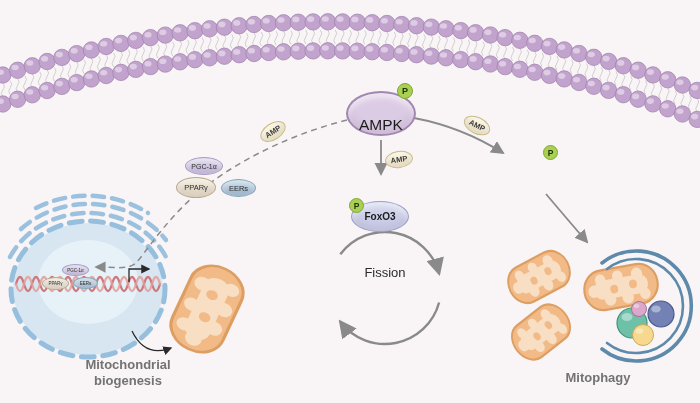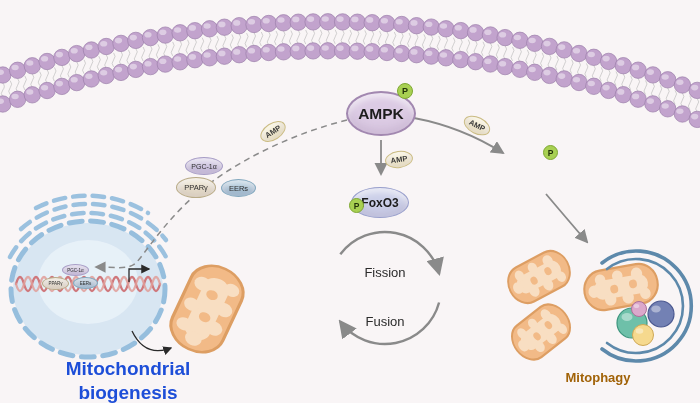--- a/index.html
+++ b/index.html
@@ -31,22 +31,22 @@
   .mito-in{fill:var(--c-mito-inner);}
   .mito-notch{fill:var(--c-mito-body);}
   .phag-o{fill:none;stroke:var(--c-phagophore);stroke-width:3.6;stroke-linecap:round;}
   .phag-i{fill:none;stroke:var(--c-phagophore);stroke-width:2.6;stroke-linecap:round;}
   .sph-hl{fill:#fff;opacity:.4;}
 
   
   .node{position:absolute;display:flex;align-items:center;justify-content:center;border-radius:50%;
         color:#1c1c1c;box-shadow:inset 0 -5px 8px rgba(90,60,110,.12), inset 0 4px 6px rgba(255,255,255,.65);
         box-sizing:border-box;white-space:nowrap;}
-  .n-ampk{left:346px;top:91px;width:70px;height:45px;background:var(--c-ampk-fill);border:2px solid var(--c-ampk-edge);font-size:15.5px;font-weight:bold;}
-  .n-foxo3{left:351px;top:187px;width:58px;height:31px;background:var(--c-foxo3-fill);border:1.5px solid var(--c-foxo3-edge);font-size:12px;font-weight:600;}
+  .n-ampk{left:346px;top:91px;width:70px;height:45px;background:var(--c-ampk-fill);border:2px solid var(--c-ampk-edge);font-size:15.5px;font-weight:normal;align-items:flex-end;}
+  .n-foxo3{left:351px;top:201px;width:58px;height:31px;background:var(--c-foxo3-fill);border:1.5px solid var(--c-foxo3-edge);font-size:10px;font-weight:600;}
   .n-ulk1{left:505px;top:154px;width:58px;height:35px;background:var(--c-ulk1-fill);border:1.7px solid var(--c-ulk1-edge);font-size:14.5px;font-weight:600;}
   .p-badge{position:absolute;display:flex;align-items:center;justify-content:center;border-radius:50%;
            background:var(--c-phospho-green);border:1.5px solid var(--c-phospho-green-edge);
            color:#24330a;font-weight:bold;box-sizing:border-box;}
   .p-ampk{left:397px;top:83px;width:16px;height:16px;font-size:9px;}
   .p-foxo3{left:349px;top:198px;width:15px;height:15px;font-size:8.5px;}
   .p-ulk1{left:543px;top:145px;width:15px;height:15px;font-size:8.5px;}
   .n-amp{width:28px;height:17px;background:var(--c-amp-fill);border:1.2px solid var(--c-amp-edge);font-size:7.5px;font-weight:bold;color:#3a3a3a;}
   .amp-left{left:259px;top:123px;transform:rotate(-33deg);}
   .amp-mid{left:385px;top:151px;transform:rotate(-8deg);}
@@ -55,22 +55,22 @@
   .tf-pgc1a-outer{left:185px;top:157px;width:38px;height:18px;background:var(--c-pgc1a-fill);border:1px solid #a89ec6;font-size:7px;}
   .tf-ppary-outer{left:176px;top:177px;width:40px;height:21px;background:var(--c-ppary-fill);border:1px solid #b9ab88;font-size:7.5px;}
   .tf-eers-outer{left:221px;top:179px;width:35px;height:18px;background:var(--c-eers-fill);border:1px solid #84a8be;font-size:7.5px;}
   .tf-pgc1a-nuc{left:62px;top:264px;width:27px;height:12px;background:var(--c-pgc1a-fill);border:.8px solid #a89ec6;font-size:4.5px;}
   .tf-ppary-nuc{left:42px;top:277px;width:27px;height:13px;background:var(--c-ppary-fill);border:.8px solid #b9ab88;font-size:4.5px;}
   .tf-eers-nuc{left:73px;top:277px;width:25px;height:12px;background:var(--c-eers-fill);border:.8px solid #84a8be;font-size:4.5px;}
 
   .lbl{position:absolute;color:#2b2b2b;text-align:center;}
   .lbl-fission{left:335px;top:242px;width:100px;font-size:13px;margin-top:23px;}
   .lbl-fusion{left:335px;top:314px;width:100px;font-size:13px;}
-  .lbl-biogenesis{left:58px;top:357px;width:140px;font-size:19px;font-weight:bold;line-height:1.25;color:#1d4ed8;}
-  .lbl-mitophagy{left:548px;top:370px;width:100px;font-size:13px;font-weight:bold;color:#a16207;}
+  .lbl-biogenesis{left:58px;top:357px;width:140px;font-size:13px;font-weight:bold;line-height:1.25;color:#737373;}
+  .lbl-mitophagy{left:548px;top:370px;width:100px;font-size:13px;font-weight:bold;color:#737373;}
 </style>
 </head>
 <body>
 
 <div id="stage">
 
   <svg id="vec" width="700" height="403" viewBox="0 0 700 403">
     <defs>
       <marker id="ah-gray" viewBox="0 0 10 10" refX="8.5" refY="5" markerWidth="7.5" markerHeight="7.5" orient="auto-start-reverse">
         <path d="M0 0 L10 5 L0 10 z" fill="#8a8a8a"></path>
@@ -484,19 +484,18 @@
     <span>PGC-1α</span>
   </div>
   <div class="node n-tf tf-ppary-nuc">
     <span>PPARγ</span>
   </div>
   <div class="node n-tf tf-eers-nuc">
     <span>EERs</span>
   </div>
 
   <div class="lbl lbl-fission">Fission</div>
-  <div class="lbl lbl-fusion">Fusion</div>
   <div class="lbl lbl-biogenesis">
     <div>Mitochondrial</div>
     <div>biogenesis</div>
   </div>
   <div class="lbl lbl-mitophagy">Mitophagy</div>
 </div>
 
 </body></html>

